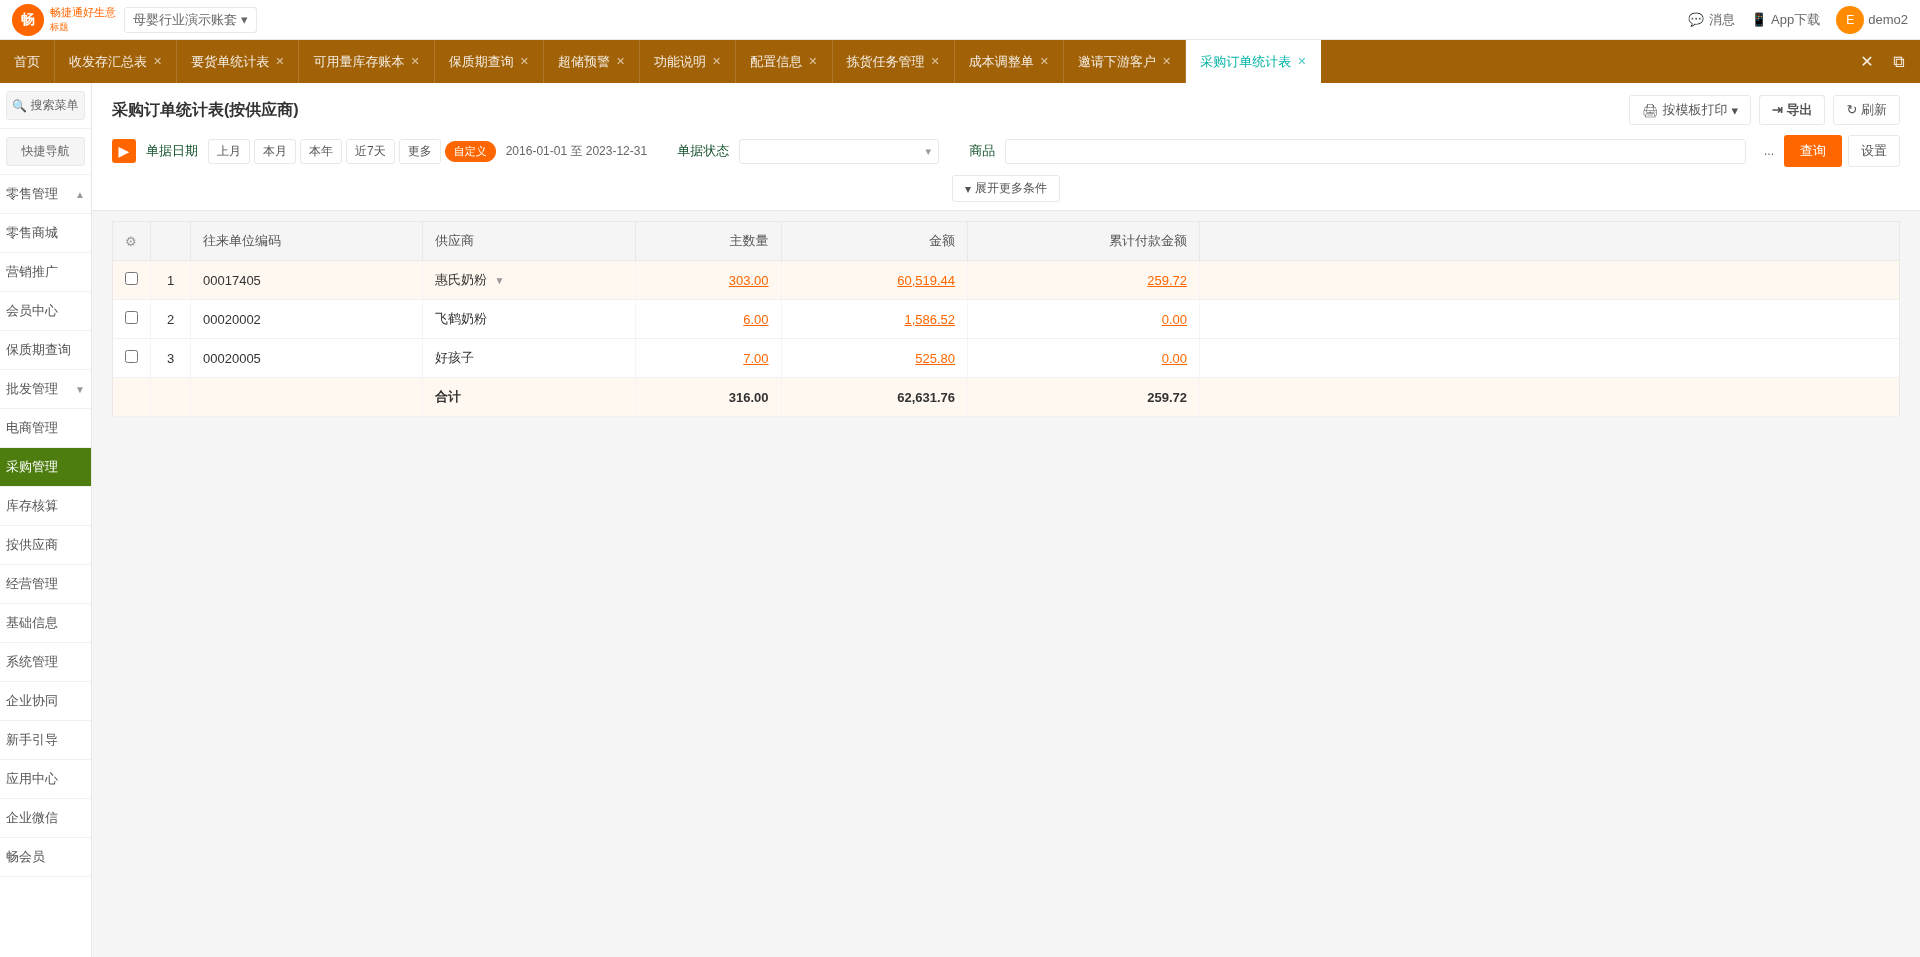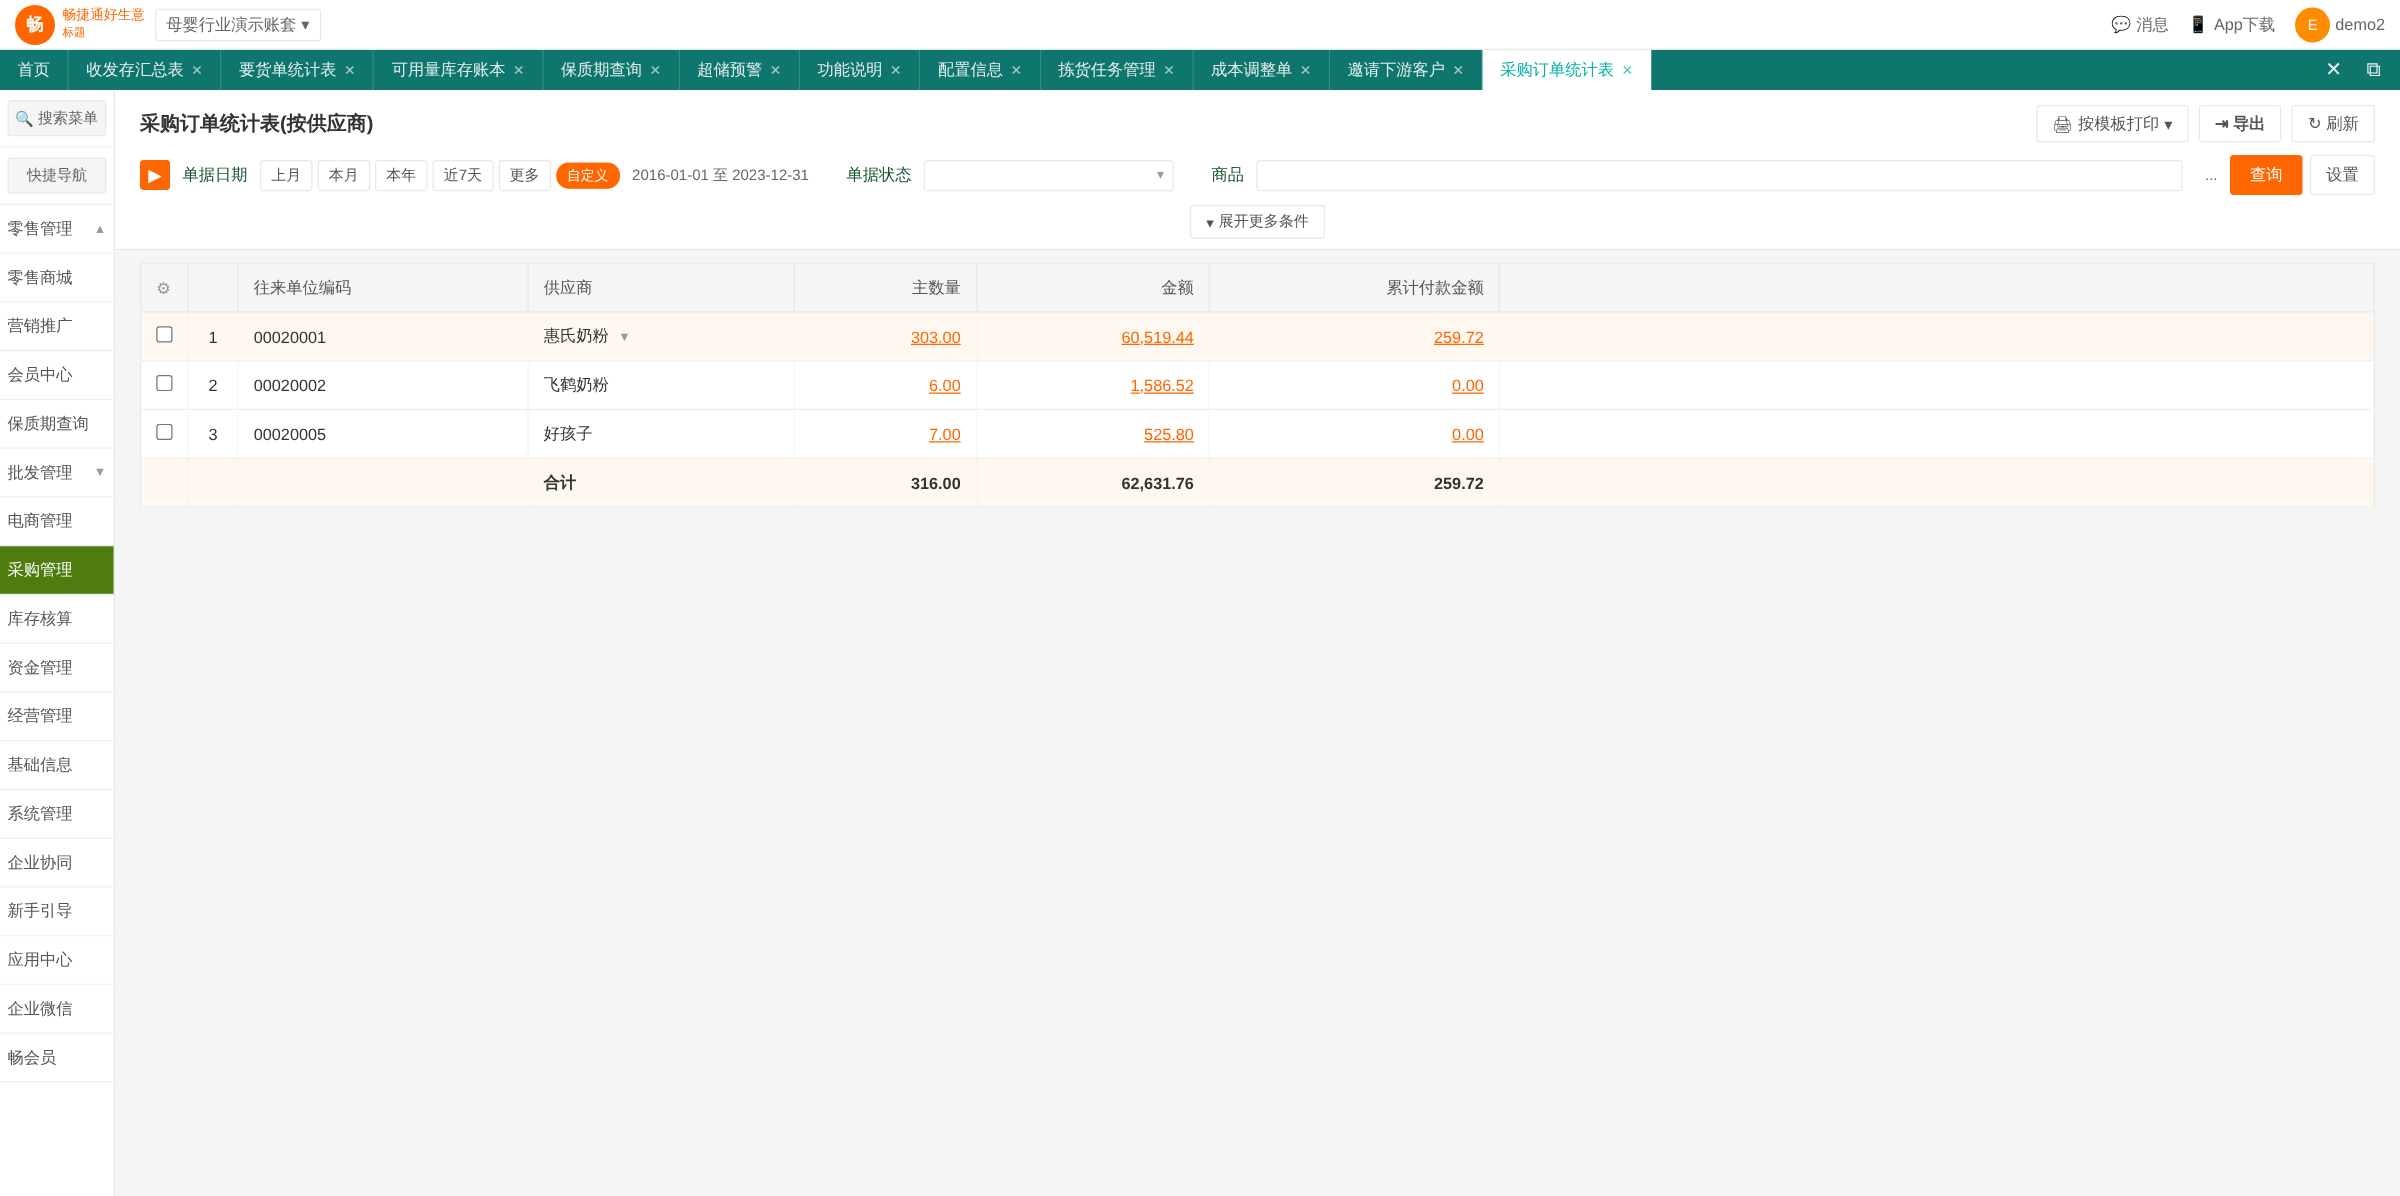--- a/index.html
+++ b/index.html
@@ -71,21 +71,21 @@
     
     .table-footer { background: #fff8f0; }
     .table-footer td { font-weight: bold; color: #333; border-top: 1px solid #e8e8e8; }
 
     .expand-filter-row { display: flex; justify-content: center; margin-top: 8px; }
     .select-wrapper { position: relative; display: inline-block; }
     .select-wrapper::after { content: '▾'; position: absolute; right: 8px; top: 50%; transform: translateY(-50%); pointer-events: none; color: #999; font-size: 11px; }
 
     .arrow-btn { width: 24px; height: 24px; background: #ff6600; color: #fff; border: none; border-radius: 3px; cursor: pointer; font-size: 14px; display: flex; align-items: center; justify-content: center; flex-shrink: 0; }
 
-    .top-nav { height: 32px; background: #0f766e; display: flex; align-items: stretch; padding: 0; flex-shrink: 0; overflow: hidden; }
+    .top-nav { height: 43px; background: #a16207; display: flex; align-items: stretch; padding: 0; flex-shrink: 0; overflow: hidden; }
     .tnav-tab { padding: 0 14px; display: flex; align-items: center; gap: 5px; cursor: pointer; color: rgba(255,255,255,0.88); font-size: 13px; white-space: nowrap; border-right: 1px solid rgba(255,255,255,0.15); }
     .tnav-tab.active-tab { background: #fff; color: #00b3a4; }
     .tnav-tab .tx { font-size: 11px; opacity: 0.7; margin-left: 1px; cursor: pointer; }
     .nav-right { margin-left: auto; display: flex; align-items: center; padding: 0 8px; gap: 6px; }
     .nav-right-btn { color: rgba(255,255,255,0.9); background: none; border: none; cursor: pointer; font-size: 16px; width: 26px; height: 26px; display: flex; align-items: center; justify-content: center; }
   </style>
 </head>
 <body>
 
 <div class="top-bar">
@@ -206,21 +206,21 @@
     <div class="sidebar-item">
       <span>电商管理</span>
     </div>
     <div class="sidebar-item active">
       <span>采购管理</span>
     </div>
     <div class="sidebar-item">
       <span>库存核算</span>
     </div>
     <div class="sidebar-item">
-      <span>资金管理</span>
+      <span>按供应商</span>
     </div>
     <div class="sidebar-item">
       <span>经营管理</span>
     </div>
     <div class="sidebar-item">
       <span>基础信息</span>
     </div>
     <div class="sidebar-item">
       <span>系统管理</span>
     </div>
@@ -315,21 +315,21 @@
             <th style="text-align:right;">主数量</th>
             <th style="text-align:right;">金额</th>
             <th style="text-align:right;">累计付款金额</th>
             <th style="width: 700px;"></th>
           </tr>
         </thead>
         <tbody>
           <tr class="row-highlight">
             <td class="check-col"><input type="checkbox" style=""></td>
             <td class="row-num">1</td>
-            <td>00020001</td>
+            <td>00017405</td>
             <td>惠氏奶粉
               <span style="color:#999; font-size:10px; margin-left:4px;">▼</span>
             </td>
             <td class="num-col"><span class="link-val">303.00</span></td>
             <td class="num-col"><span class="link-val">60,519.44</span></td>
             <td class="num-col"><span class="link-val">259.72</span></td>
             <td></td>
           </tr>
           <tr>
             <td class="check-col"><input type="checkbox" style=""></td>

